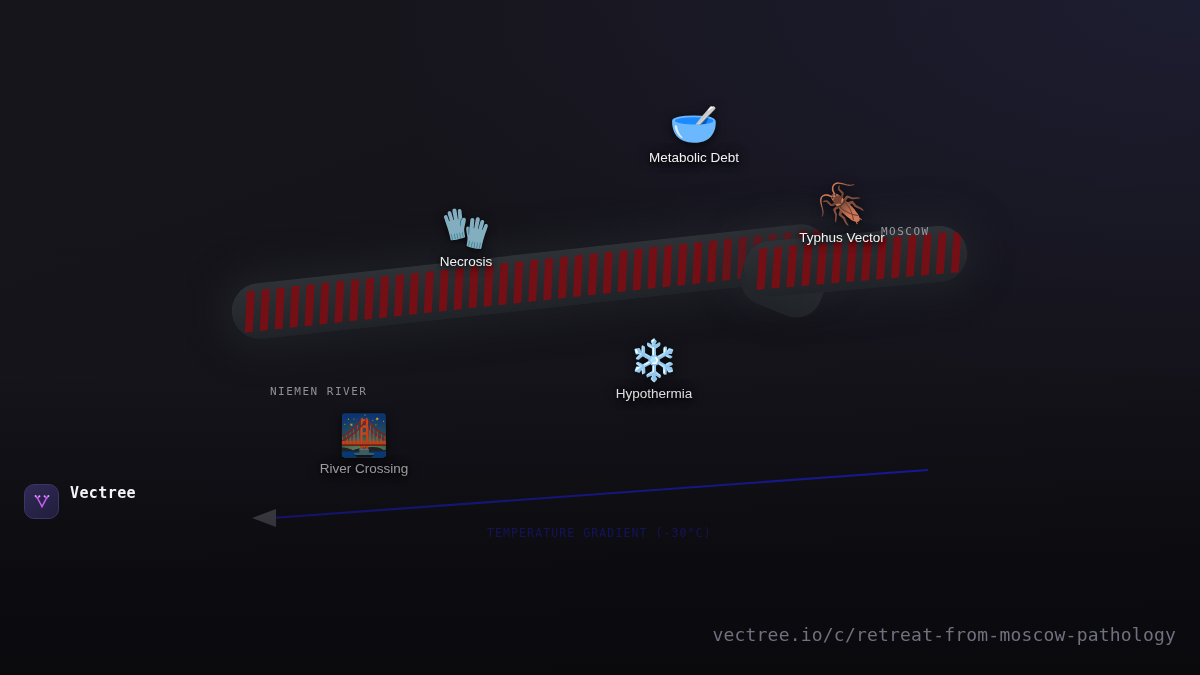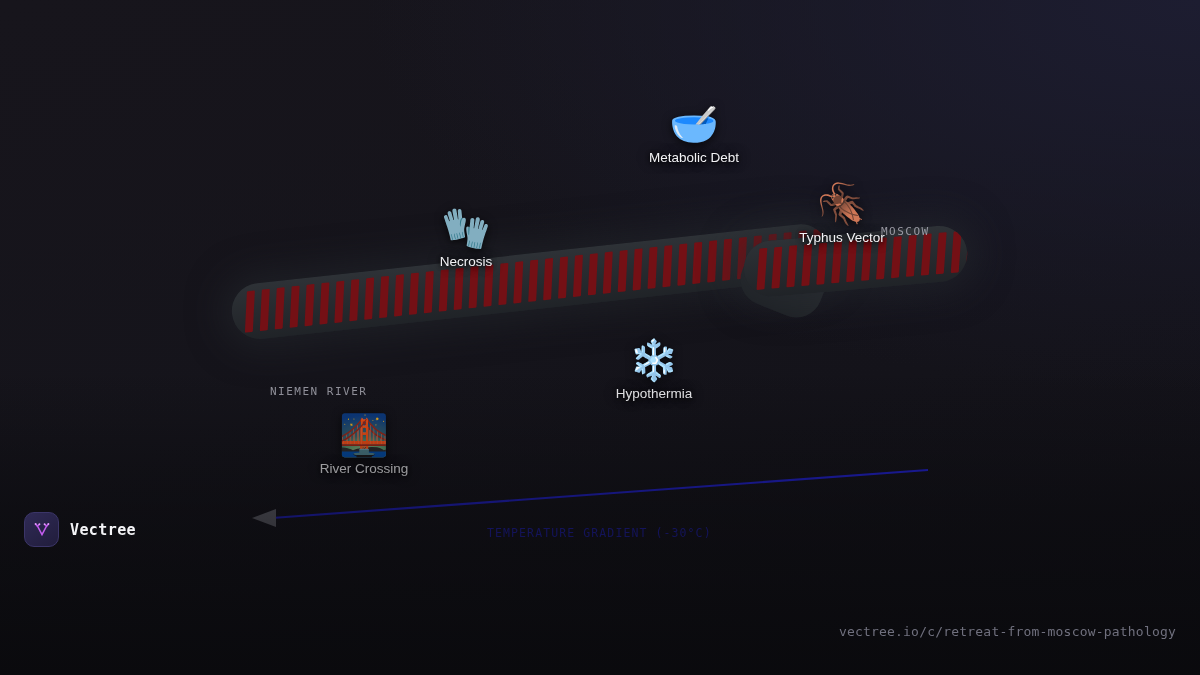--- a/index.html
+++ b/index.html
@@ -132,23 +132,23 @@
     font-size: 11.5px;
     letter-spacing: 1.1px;
     color: #2222c8;
     white-space: nowrap;
   }
 
   
   #brand {
     position: absolute;
     left: 24px;
-    top: 512px;
+    top: 484px;
     display: flex;
-    align-items: center;
+    align-items: flex-start;
     gap: 11px;
   }
   #brand-mark {
     width: 33px;
     height: 33px;
     border-radius: 10px;
     background: linear-gradient(145deg, #2f2a55 0%, #211d3c 100%);
     border: 1px solid #3b3568;
     display: flex;
     align-items: center;
@@ -171,21 +171,21 @@
     font-weight: bold;
     line-height: 32.5px;
     color: #ffffff;
     letter-spacing: -0.2px;
   }
   #permalink {
     position: absolute;
     right: 24px;
     top: 624px;
     font-family: "DejaVu Sans Mono", "Liberation Mono", monospace;
-    font-size: 13px;
+    font-size: 18px;
     color: #70707e;
     letter-spacing: 0.2px;
   }
 </style>
 </head>
 <body>
 
 <div id="stage">
 
   <div id="scene">

